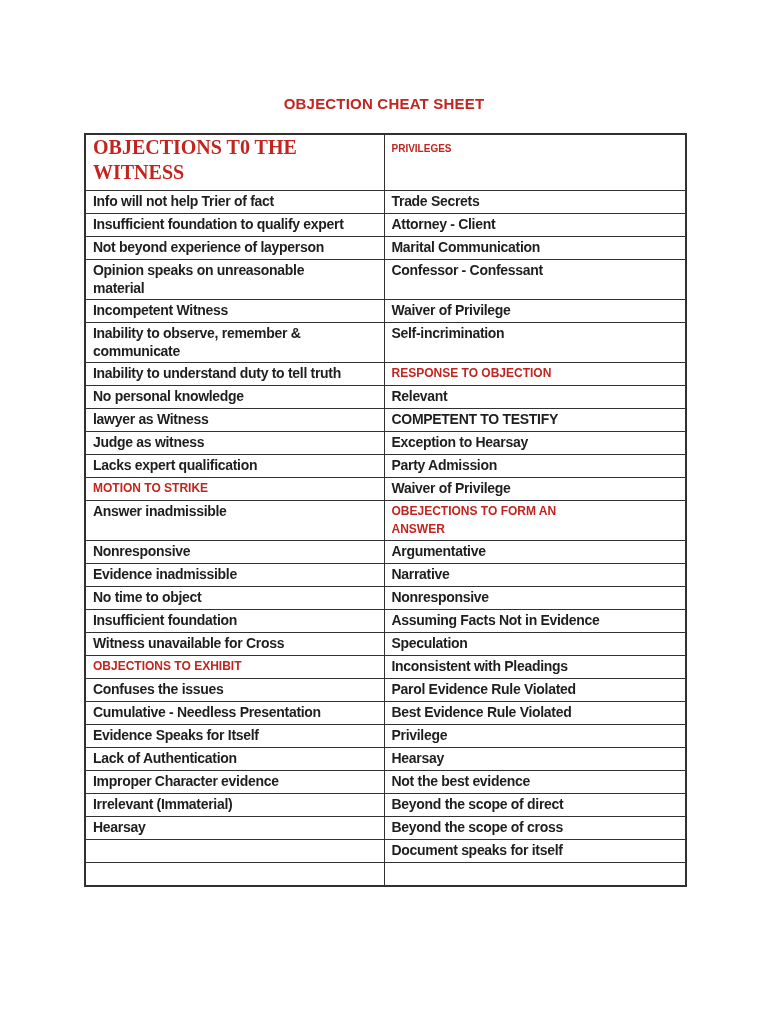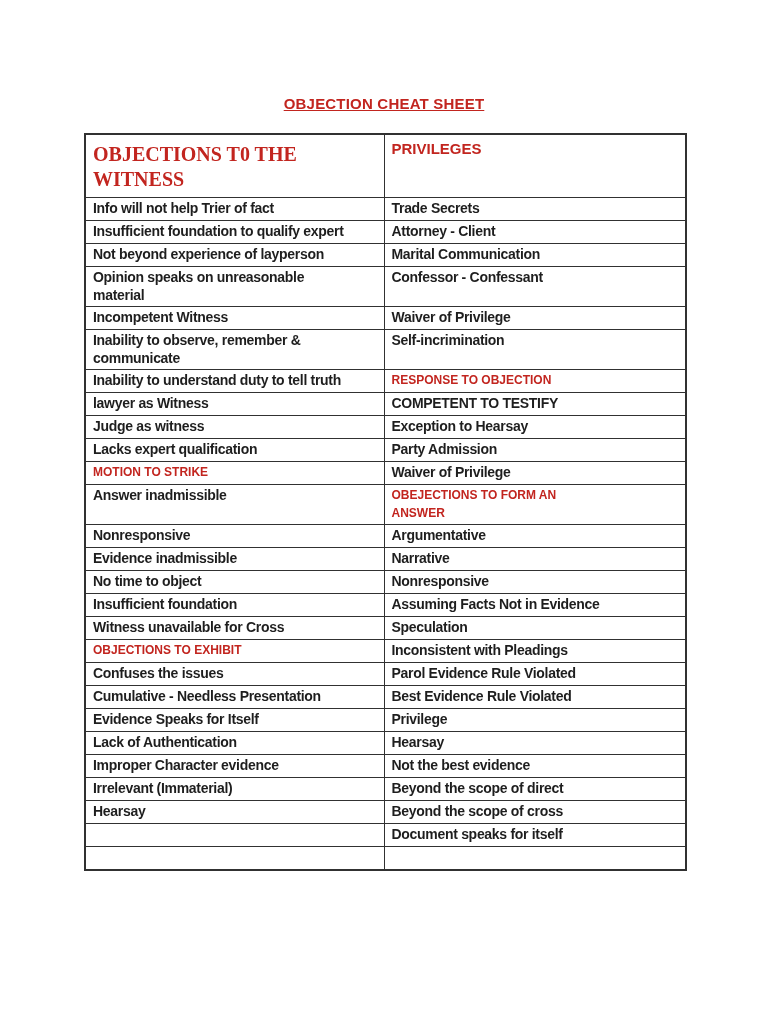--- a/index.html
+++ b/index.html
@@ -22,21 +22,20 @@
     overflow:hidden;
   }
   .doc-title{
     position:absolute;
     top:95px;left:0;width:100%;
     text-align:center;
     font-size:15px;
     font-weight:bold;
     letter-spacing:.2px;
     color:var(--accent-red);
-    text-decoration:underline;
   }
   table.cheat-sheet{
     position:absolute;
     left:84px;top:133px;
     width:601px;
     border-collapse:collapse;
     table-layout:fixed;
     border:2px solid var(--border);
   }
   col.c-left{width:299px;}
@@ -55,25 +54,25 @@
     color:var(--text);
     white-space:pre-line;
     overflow:hidden;
   }
   .cheat-sheet th.header-left{
     font-family:"Liberation Serif", serif;
     font-size:20px;
     line-height:25px;
     letter-spacing:0;
     color:var(--accent-red);
-    padding-top:7px;
+    padding-top:0;
     padding-bottom:5px;
   }
   .cheat-sheet th.header-right{
-    font-size:15px;
+    font-size:10px;
     letter-spacing:0;
     color:var(--accent-red);
     padding-top:5px;
   }
   .cheat-sheet td.red-label{
     color:var(--accent-red);
     font-size:12px;
     letter-spacing:0;
   }
 </style>
@@ -121,20 +120,24 @@
         <tr>
           <td>Inability to observe, remember &amp;
 communicate</td>
           <td>Self-incrimination</td>
         </tr>
         <tr>
           <td>Inability to understand duty to tell truth</td>
           <td class="red-label">RESPONSE TO OBJECTION</td>
         </tr>
         <tr>
+          <td>No personal knowledge</td>
+          <td>Relevant</td>
+        </tr>
+        <tr>
           <td>lawyer as Witness</td>
           <td>COMPETENT TO TESTIFY</td>
         </tr>
         <tr>
           <td>Judge as witness</td>
           <td>Exception to Hearsay</td>
         </tr>
         <tr>
           <td>Lacks expert qualification</td>
           <td>Party Admission</td>

